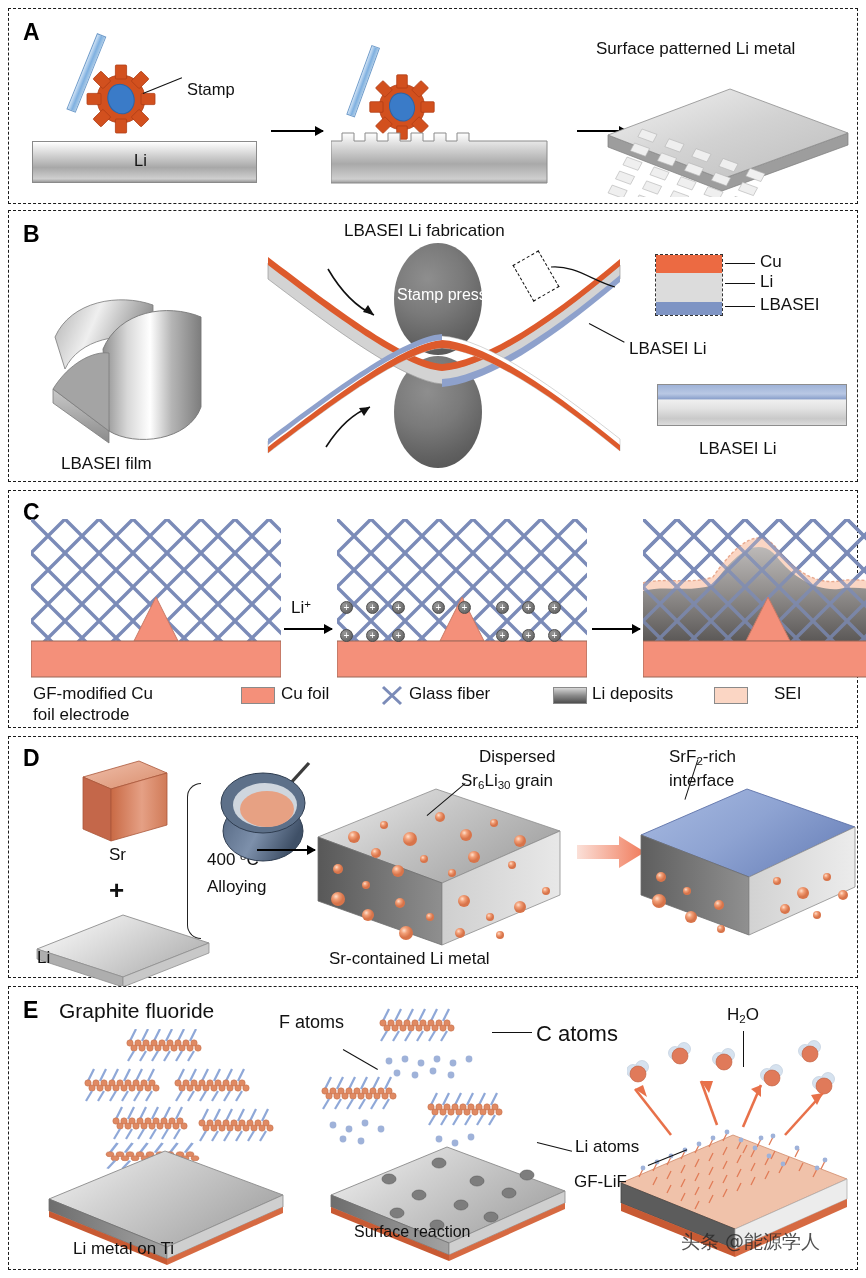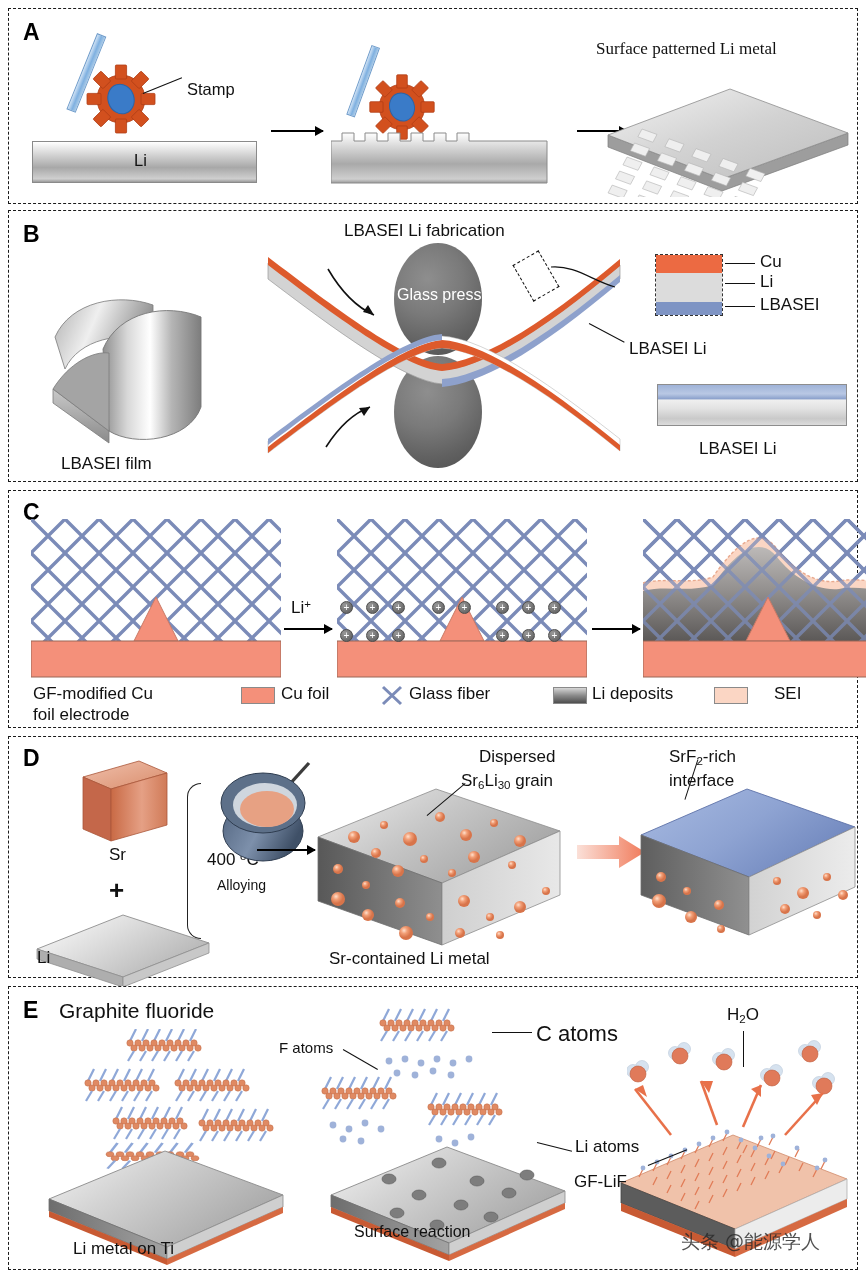--- a/index.html
+++ b/index.html
@@ -201,21 +201,21 @@
           <stop offset="62%" stop-color="#a9a9a9"></stop>
           <stop offset="92%" stop-color="#cfcfcf"></stop>
           <stop offset="100%" stop-color="#9a9a9a"></stop>
         </linearGradient>
       </defs>
       <path fill="url(#liGrad)" stroke="#8a8a8a" stroke-width="1" d="M0,10 h11 v-8 h12 v8 h11 v-8 h12 v8 h11 v-8 h12 v8 h11 v-8 h12 v8 h11 v-8 h12 v8 h11 v-8 h12 v8 h78 v42 h-216 z"></path>
     </svg>
 
     <div class="arrow-h" style="left:568px; top:121px; width:50px;"></div>
 
-    <span class="lbl" style="left:587px; top:30px; font-size:17px;font-family:Liberation Serif, serif;">Surface patterned Li metal</span>
+    <span class="lbl" style="left:587px; top:30px; font-size:17px;">Surface patterned Li metal</span>
     <svg class="slab3d" style="left:595px; top:58px;" width="250" height="130" viewBox="0 0 250 130">
       <defs>
         <linearGradient id="topG" x1="0" y1="0" x2="1" y2="1">
           <stop offset="0%" stop-color="#f2f2f2"></stop>
           <stop offset="50%" stop-color="#d2d2d2"></stop>
           <stop offset="100%" stop-color="#bdbdbd"></stop>
         </linearGradient>
         <linearGradient id="frontG" x1="0" y1="0" x2="0" y2="1">
           <stop offset="0%" stop-color="#cfcfcf"></stop>
           <stop offset="100%" stop-color="#a0a0a0"></stop>
@@ -287,21 +287,21 @@
 
       <path d="M54,58 C70,20 118,12 152,26 L152,116 C140,150 86,156 60,140 Z" fill="url(#filmA)" stroke="#767676" stroke-width="0.9"></path>
 
       <path d="M4,98 L60,140 L60,152 L4,112 Z" fill="url(#filmC)" stroke="#7b7b7b" stroke-width="0.8"></path>
       <path d="M4,98 C20,72 44,60 60,62 L60,140 Z" fill="#a4a4a4" stroke="#7b7b7b" stroke-width="0.8"></path>
     </svg>
     <span class="lbl" style="left:52px; top:243px; font-size:17px;">LBASEI film</span>
 
     <div class="roller" style="left:385px; top:32px; width:88px; height:112px;"></div>
     <div class="roller" style="left:385px; top:145px; width:88px; height:112px;"></div>
-    <span class="roller-text" style="left:388px; top:75px;">Glass press</span>
+    <span class="roller-text" style="left:388px; top:75px;">Stamp press</span>
 
     <svg style="position:absolute; left:255px; top:28px;" width="360" height="238" viewBox="0 0 360 238">
 
       <path d="M4,24 C70,74 140,128 178,131 C224,128 292,80 356,26
                L356,40 C292,95 224,142 178,145 C140,142 70,90 4,40 Z" fill="#d3d3d3" stroke="#9a9a9a" stroke-width="0.7"></path>
 
       <path d="M4,18 C70,68 140,122 178,125 C224,122 292,74 356,20
                L356,27 C292,81 224,129 178,132 C140,129 70,76 4,26 Z" fill="#dd5a2c"></path>
 
       <path d="M178,140 C224,137 292,90 356,36 L356,43 C292,97 224,145 178,148 Z" fill="#8ea1cc"></path>
@@ -454,21 +454,21 @@
         </linearGradient>
       </defs>
       <polygon points="4,44 90,10 176,38 90,72" fill="url(#plateT)" stroke="#8f8f8f" stroke-width="0.9"></polygon>
       <polygon points="4,44 90,72 90,82 4,54" fill="#aeaeae" stroke="#8f8f8f" stroke-width="0.8"></polygon>
       <polygon points="176,38 90,72 90,82 176,48" fill="#c8c8c8" stroke="#8f8f8f" stroke-width="0.8"></polygon>
     </svg>
     <span class="lbl" style="left:28px; top:211px; font-size:17px;">Li</span>
 
     <div class="brace" style="left:178px; top:46px; width:14px; height:156px;"></div>
     <span class="lbl" style="left:198px; top:113px; font-size:17px;">400 <sup>o</sup>C</span>
-    <span class="lbl" style="left:208px; top:140px; font-size:14px;">Alloying</span>
+    <span class="lbl" style="left:198px; top:140px; font-size:17px;">Alloying</span>
 
     <svg class="crucible" style="left:206px; top:22px;" width="110" height="110" viewBox="0 0 110 110">
       <defs>
         <linearGradient id="potG" x1="0" y1="0" x2="1" y2="0.4">
           <stop offset="0%" stop-color="#51647f"></stop>
           <stop offset="55%" stop-color="#7d90ab"></stop>
           <stop offset="100%" stop-color="#3f5067"></stop>
         </linearGradient>
       </defs>
 
@@ -665,21 +665,21 @@
       <polygon points="4,62 120,14 238,58 122,110" fill="url(#metT)" stroke="#8a8a8a" stroke-width="0.9"></polygon>
       <polygon points="4,62 122,110 122,122 4,74" fill="url(#metL)" stroke="#6f6f6f" stroke-width="0.8"></polygon>
       <polygon points="238,58 122,110 122,122 238,70" fill="#cfcfcf" stroke="#8a8a8a" stroke-width="0.8"></polygon>
 
       <polygon points="4,74 122,122 122,128 4,80" fill="#c85a33"></polygon>
       <polygon points="238,70 122,122 122,128 238,76" fill="#e0775020"></polygon>
       <polygon points="238,70 122,122 122,128 238,76" fill="#d66a42"></polygon>
     </svg>
     <span class="lbl" style="left:64px; top:252px; font-size:17px;">Li metal on Ti</span>
 
-    <span class="lbl" style="left:270px; top:52px; font-size:15px;">F atoms</span>
+    <span class="lbl" style="left:270px; top:25px; font-size:18px;">F atoms</span>
     <div class="leader" style="left:334px; top:62px; width:40px; transform: rotate(30deg);"></div>
 
     <svg style="position:absolute; left:300px; top:14px;" width="270" height="150" viewBox="0 0 270 150">
       <use href="#flake" x="70" y="8"></use>
 
       <g fill="#9fb2d9">
         <circle cx="80" cy="60" r="3.4"></circle>
           <circle cx="96" cy="58" r="3.4"></circle>
         <circle cx="112" cy="62" r="3.4"></circle>
           <circle cx="128" cy="58" r="3.4"></circle>

